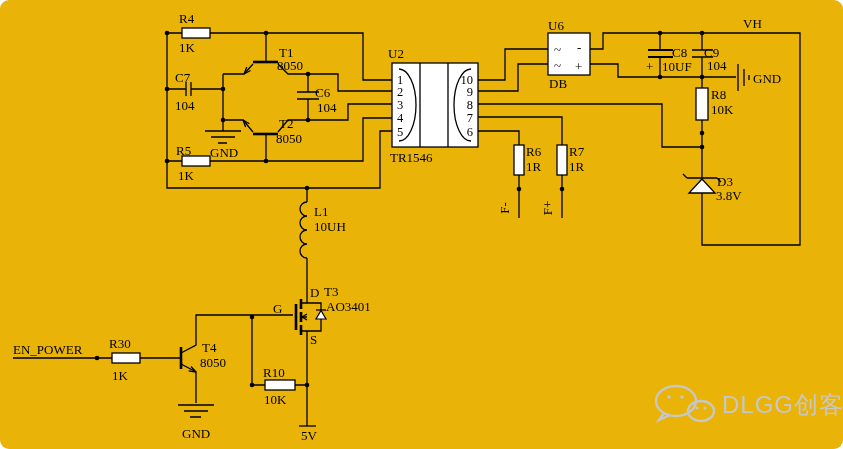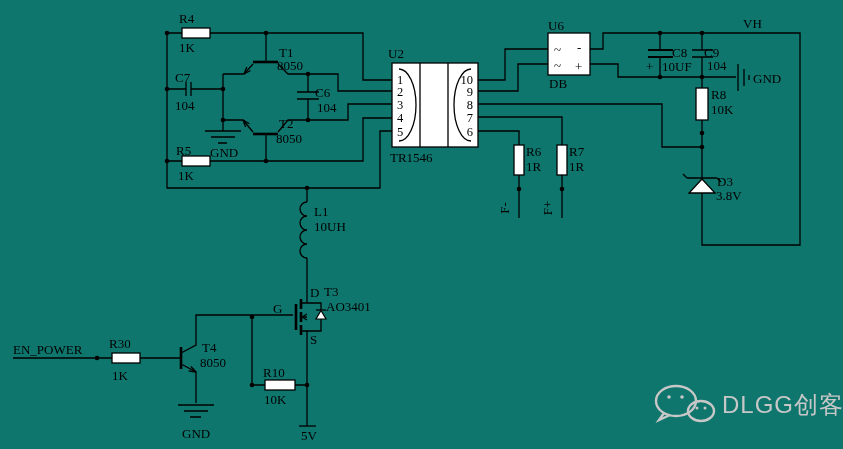--- a/index.html
+++ b/index.html
@@ -1,16 +1,16 @@
 <!DOCTYPE html>
 <html><head>
 <meta charset="utf-8">
 <style>
   html,body{margin:0;padding:0;background:#ffffff;}
-  #canvas{position:relative;width:843px;height:449px;background:#0f766e;overflow:hidden;}
+  #canvas{position:relative;width:843px;height:449px;background:#eab308;overflow:hidden;border-radius:9px;}
   svg{display:block;}
   .w{stroke:#000;stroke-width:1.3;fill:none;}
   .bar{stroke:#000;stroke-width:2.6;fill:none;}
   .box{fill:#fff;stroke:#000;stroke-width:1.3;}
   .dot{fill:#000;stroke:none;}
   text{font-family:"Liberation Serif","DejaVu Serif",serif;fill:#000;}
   .lbl{font-size:13px;}
   .pin{font-size:12.5px;}
   .mark{font-size:13px;}
   .wm-text{font-family:"Liberation Sans","DejaVu Sans",sans-serif;font-size:24px;fill:#c7c7c7;letter-spacing:1px;}

